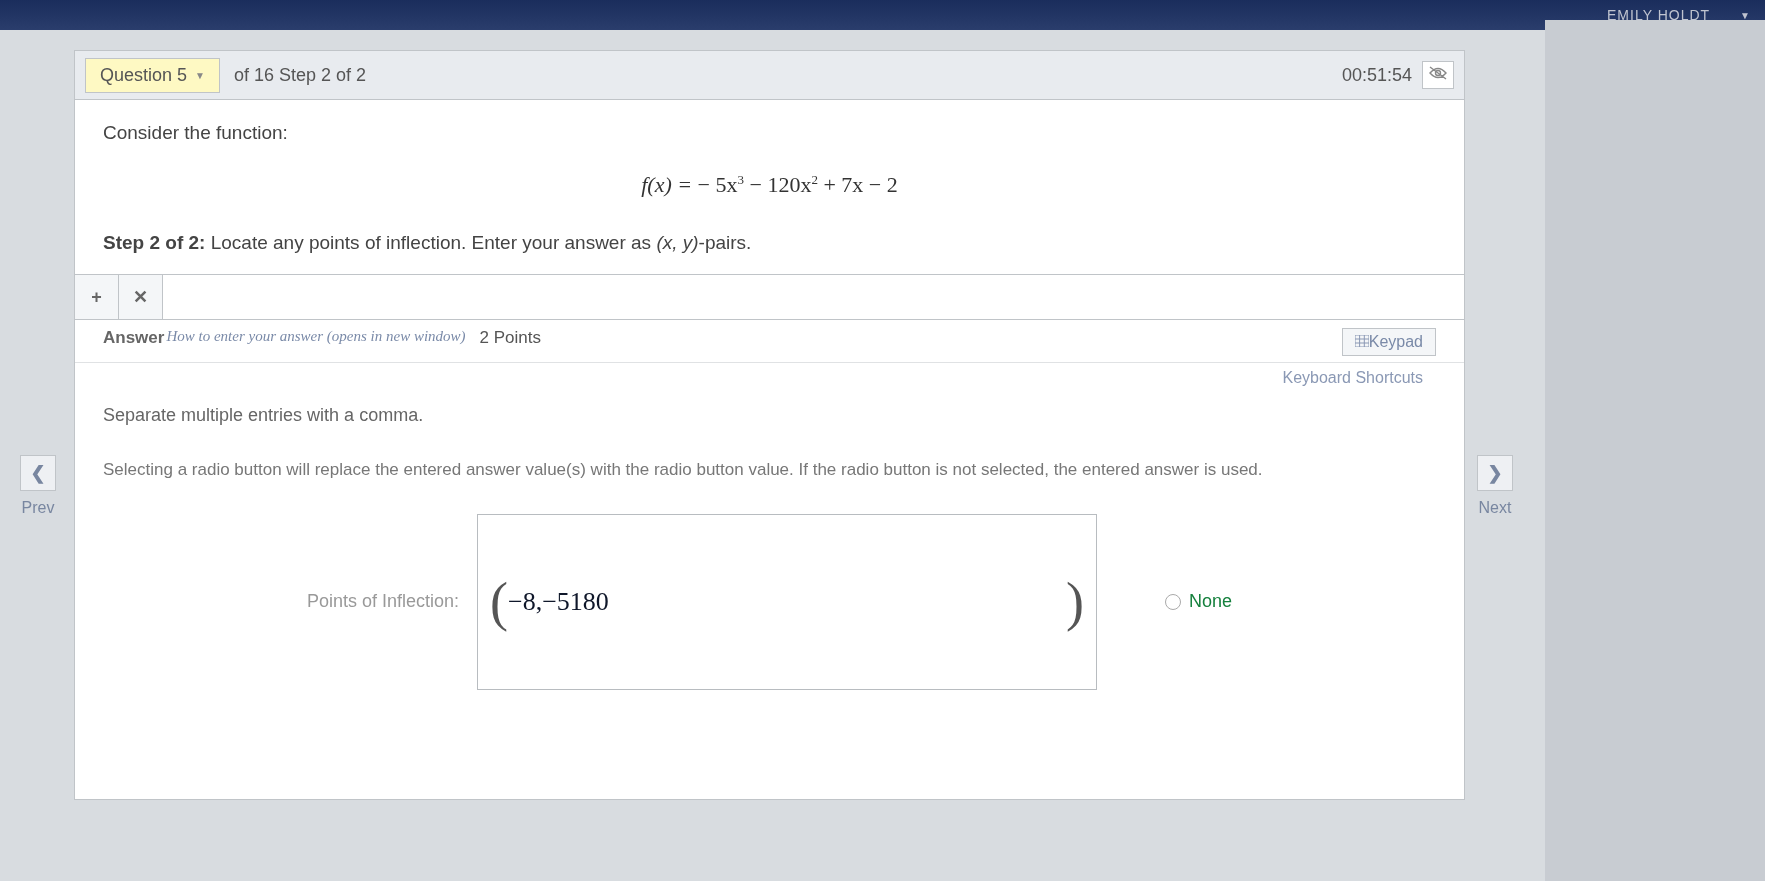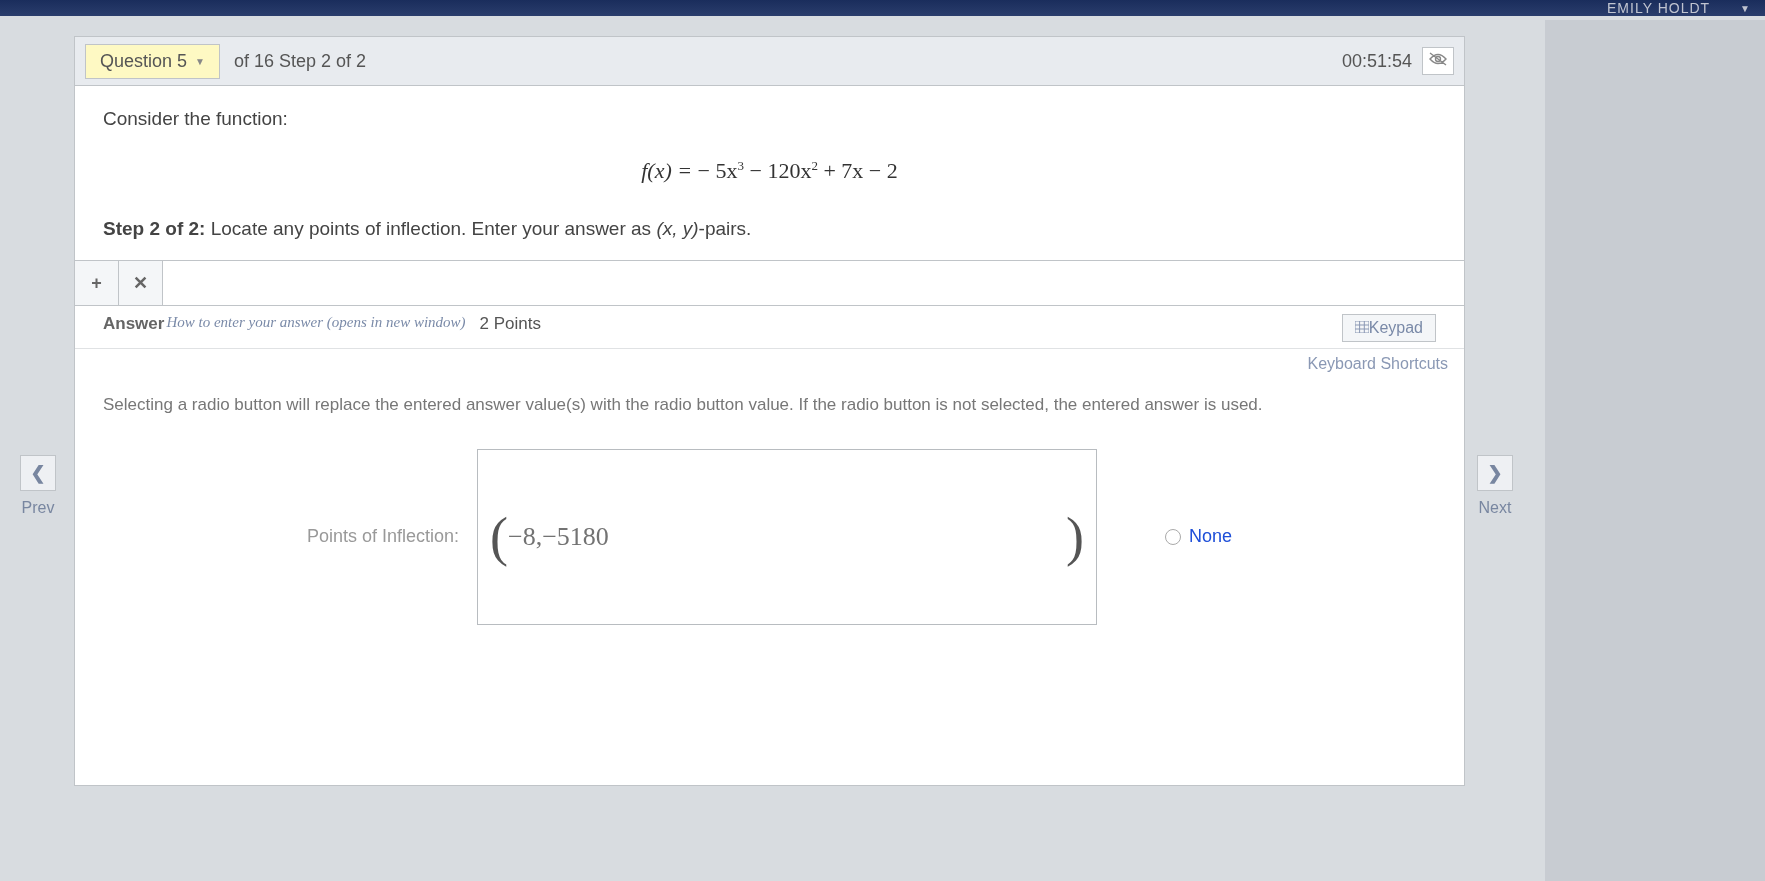--- a/index.html
+++ b/index.html
@@ -6,21 +6,21 @@
 body {
   font-family: -apple-system, BlinkMacSystemFont, "Segoe UI", Arial, sans-serif;
   background: #d8dce0;
   width: 1765px;
   height: 881px;
   overflow: hidden;
   position: relative;
 }
 .top-banner {
   background: linear-gradient(180deg, #1a2d5c 0%, #2a3d6c 100%);
-  height: 16px;
+  height: 30px;
   display: flex;
   justify-content: flex-end;
   align-items: center;
   padding-right: 15px;
   color: #c0c4d0;
   font-size: 14px;
 }
 .top-banner .user { margin-right: 30px; letter-spacing: 1px; }
 .top-banner .caret { color: #c0c4d0; font-size: 10px; }
 .question-bar {
@@ -104,21 +104,21 @@
   border: 1px solid #c0c4c8;
   background: #f4f6f8;
   padding: 4px 12px;
   font-size: 16px;
   color: #7a8aa8;
   display: flex; align-items: center; 
   cursor: pointer;
 }
 .kbd-shortcuts {
   text-align: right;
-  padding: 6px 16px 0 28px;
+  padding: 6px 41px 0 28px;
   font-size: 16px;
   color: #8a98b4;
 }
 .answer-body { padding: 18px 28px; }
 .separate-hint { font-size: 18px; color: #666; margin-bottom: 30px; }
 .radio-hint { font-size: 17px; color: #777; line-height: 1.6; margin-bottom: 30px; }
 .input-row {
   display: flex;
   align-items: center;
   justify-content: center;
@@ -137,27 +137,27 @@
   border: 1px solid #b8bcc0;
   padding: 60px 12px;
   width: 620px;
   display: flex;
   align-items: center;
 }
 .answer-input {
   border: none;
   font-size: 26px;
   font-family: "Cambria Math", "Times New Roman", serif;
-  color: #737373;
+  color: #0f172a;
   outline: none;
   width: 100%;
 }
 .none-option {
   display: flex; align-items: center; gap: 8px;
-  font-size: 18px; color: #1d4ed8;
+  font-size: 18px; color: #15803d;
   margin-left: 60px;
 }
 .none-radio {
   width: 16px; height: 16px;
   border: 1px solid #aaa;
   border-radius: 50%;
   cursor: pointer;
 }
 .nav-side {
   position: absolute;
@@ -239,20 +239,21 @@
             <line x1="4.6" y1="0" x2="4.6" y2="12" stroke="#8a98b4"></line>
             <line x1="9.3" y1="0" x2="9.3" y2="12" stroke="#8a98b4"></line>
           </svg>
       </span>
       <span>Keypad</span>
     </div>
   </div>
   <div class="kbd-shortcuts">Keyboard Shortcuts</div>
 
   <div class="answer-body">
+    <div class="separate-hint">Separate multiple entries with a comma.</div>
     <div class="radio-hint">Selecting a radio button will replace the entered answer value(s) with the radio button value. If the radio button is not selected, the entered answer is used.</div>
 
     <div class="input-row">
       <span class="input-label">Points of Inflection:</span>
       <div class="answer-input-wrap">
         <span class="big-paren">(</span>
         <input class="answer-input" value="−8,−5180" style="">
         <span class="big-paren">)</span>
       </div>
       <div class="none-option">

